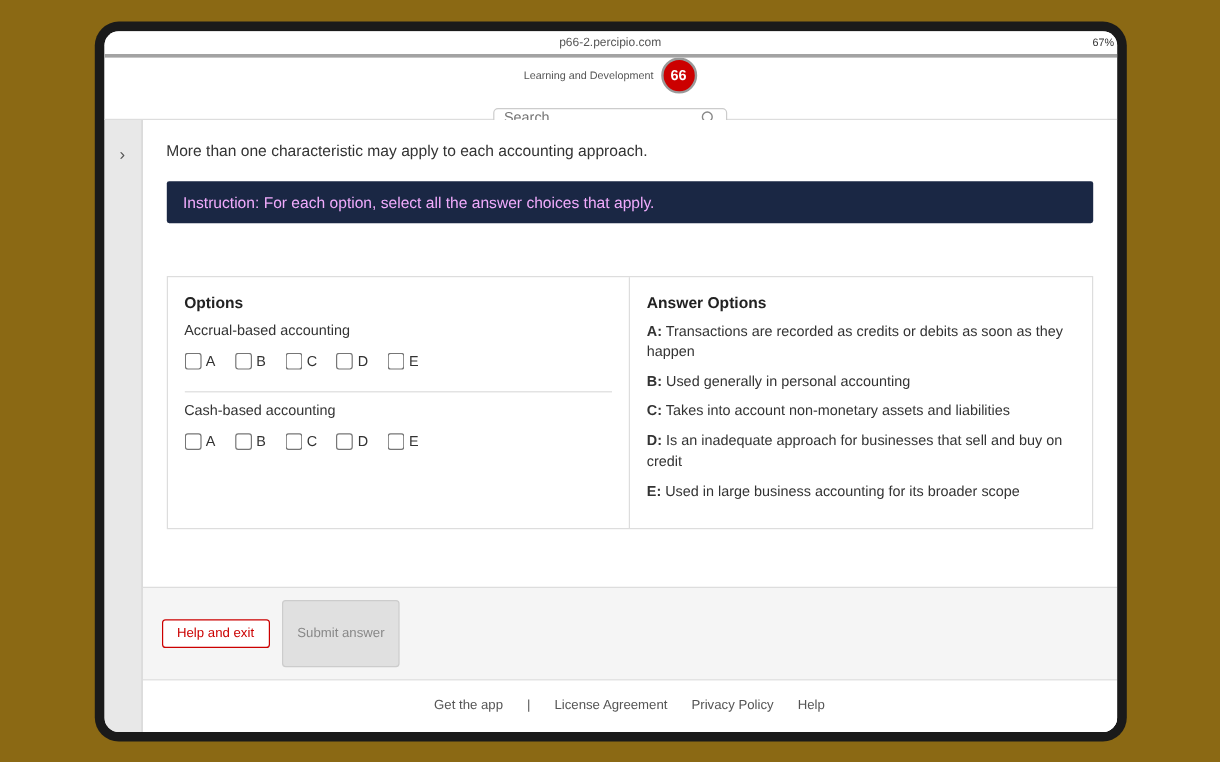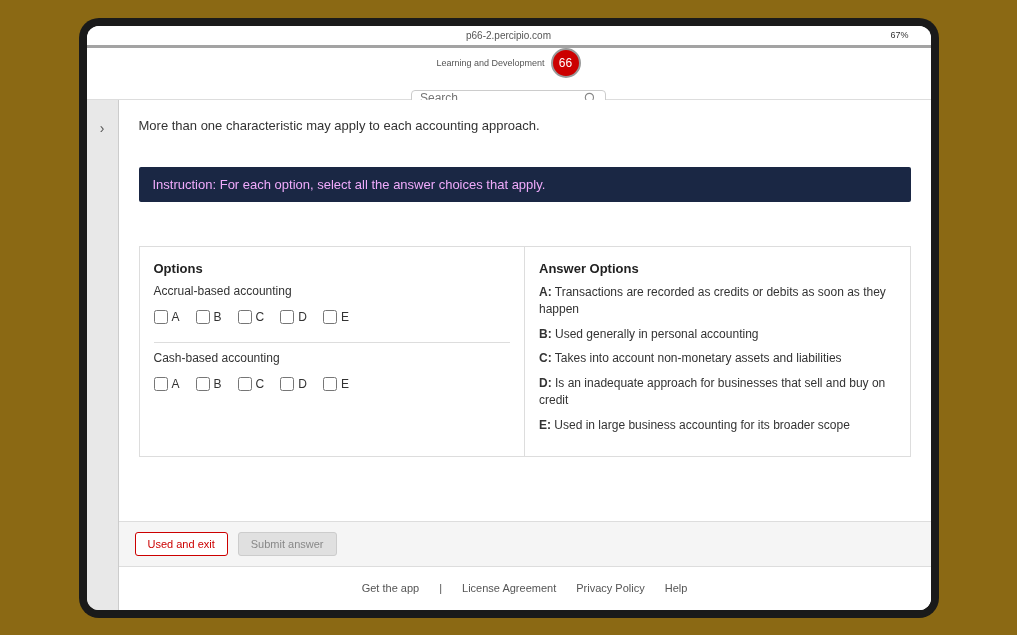--- a/index.html
+++ b/index.html
@@ -45,21 +45,21 @@
       color: #333;
       border-bottom: 3px solid #a3a3a3;
       position: relative;
     }
     .status-bar .url {
       font-size: 10px;
       color: #555;
     }
     .status-bar .signal {
       position: absolute;
-      right: 22px;
+      right: 2px;
       font-size: 9px;
       color: #333;
     }
 
     
     .top-nav {
       background: #fff;
       height: 52px;
       display: flex;
       align-items: center;
@@ -80,21 +80,21 @@
 
     .brand-badge {
       width: 30px;
       height: 30px;
       background: #cc0000;
       border-radius: 50%;
       display: flex;
       align-items: center;
       justify-content: center;
       color: white;
-      font-weight: normal;
+      font-weight: bold;
       font-size: 12px;
       border: 2px solid #999;
     }
 
     .search-bar {
       flex: 1;
       max-width: 260px;
       height: 32px;
       border: 1px solid #ccc;
       border-radius: 4px;
@@ -179,21 +179,21 @@
 
     .question-container {
       flex: 1;
       overflow: auto;
       padding: 16px 20px;
     }
 
     .intro-text {
       font-size: 13px;
       color: #333;
-      margin-bottom: 32px;
+      margin-bottom: 16px;
       line-height: 1.5;
     }
 
     .instruction-bar {
       background: #1a2744;
       color: #f0abfc;
       padding: 10px 14px;
       font-size: 13px;
       font-weight: normal;
       margin-bottom: 16px;
@@ -281,21 +281,21 @@
       padding: 5px 12px;
       font-size: 11px;
       border-radius: 3px;
       cursor: pointer;
     }
 
     .btn-submit {
       background: #e0e0e0;
       border: 1px solid #ccc;
       color: #888;
-      padding: 5px 12px;
+      padding: 21px 12px;
       font-size: 11px;
       border-radius: 3px;
       cursor: pointer;
     }
 
     
     .footer {
       background: #fff;
       border-top: 1px solid #ddd;
       height: 44px;
@@ -442,21 +442,21 @@
               <div class="answer-item">
                 <span class="letter">E:</span>
                 <span>Used in large business accounting for its broader scope</span>
               </div>
             </div>
 
           </div>
         </div>
 
         <div class="bottom-bar">
-          <button class="btn-save-exit">Used and exit</button>
+          <button class="btn-save-exit">Help and exit</button>
           <button class="btn-submit">Submit answer</button>
         </div>
 
         <div class="footer">
           <span class="get-app">Get the app</span>
           <span>|</span>
           <a>License Agreement</a>
           <a>Privacy Policy</a>
           <a>Help</a>
         </div>

